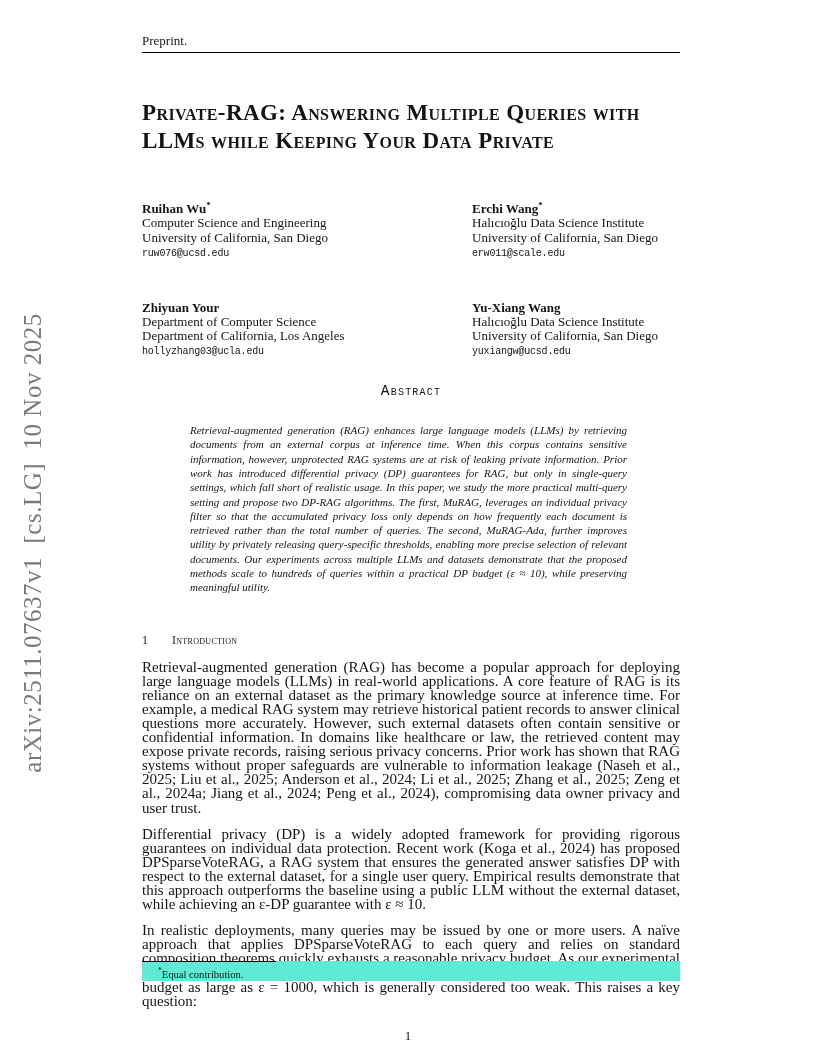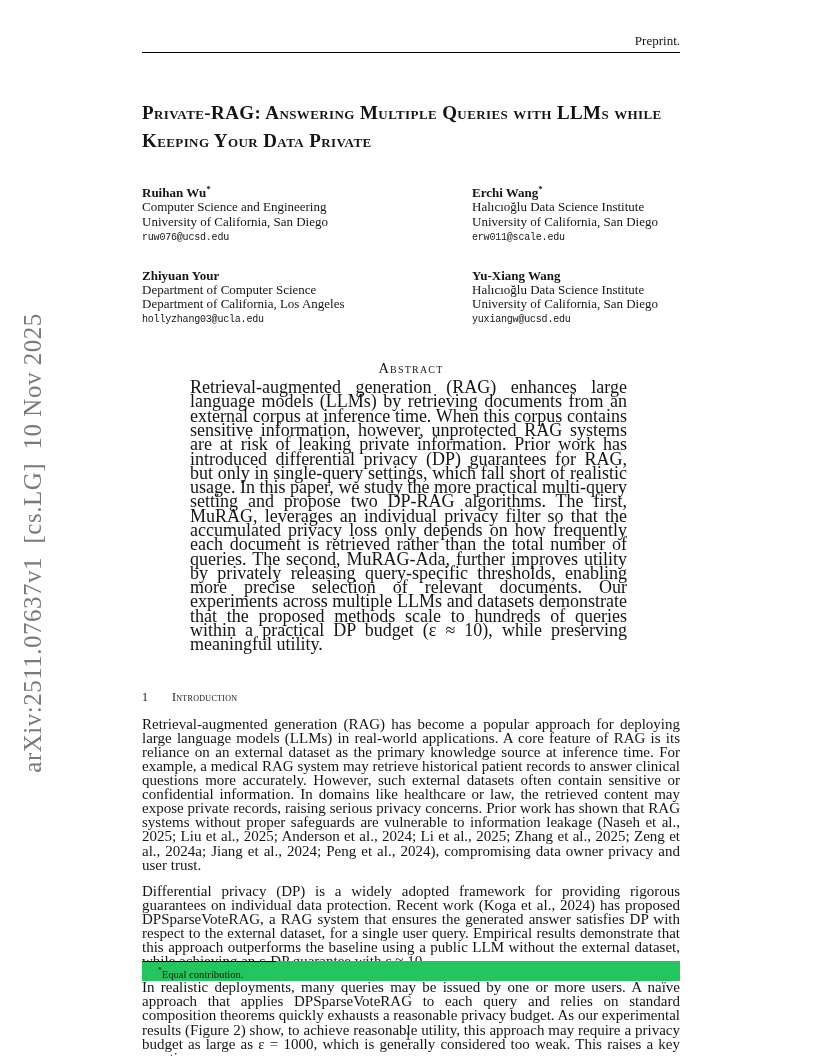--- a/index.html
+++ b/index.html
@@ -35,66 +35,67 @@
     position: absolute;
     left: 142px;
     top: 0;
     width: 538px;
   }
 
   .preprint {
     margin-top: 33px;
     font-size: 13px;
     line-height: 15px;
-    text-align: right;
   }
   .header-rule {
     border: none;
     border-top: 1.2px solid #000;
     margin: 4px 0 0 0;
   }
 
   .title {
     margin: 46px 0 0 0;
-    font-size: 19px;
+    font-size: 23px;
     line-height: 28px;
     font-weight: bold;
     font-variant: small-caps;
     letter-spacing: 0.4px;
   }
 
   .authors {
     display: grid;
     grid-template-columns: 330px auto;
     row-gap: 20px;
     margin-top: 27px;
   }
-  .author-name { font-weight: bold; font-size: 13px; line-height: 15px; }
+  .author-name { font-weight: bold; font-size: 13px; line-height: 15px; margin-top: 16px; }
   .author-name sup { font-size: 9px; }
   .affil { font-size: 13px; line-height: 14.6px; }
   .email {
     font-family: "Liberation Mono", monospace;
     font-size: 10px;
     line-height: 15px;
     letter-spacing: -0.2px;
   }
 
   .abstract-heading {
-    margin-top: 33px;
+    margin-top: 24px;
     text-align: center;
     font-variant: small-caps;
     font-size: 14.5px;
     letter-spacing: 1.2px;
+    font-family: Liberation Mono, monospace;
   }
   .abstract-body {
-    margin: 3px 0 0 48px;
+    margin: 24px 0 0 48px;
     width: 437px;
-    font-size: 18px;
+    font-size: 11px;
     line-height: 14.3px;
     text-align: justify;
+    font-style: italic;
   }
 
   .section-heading {
     margin-top: 38px;
     font-size: 12px;
     font-variant: small-caps;
     letter-spacing: 0.3px;
   }
   .sec-num { display: inline-block; width: 30px; }
 
@@ -103,21 +104,21 @@
     font-size: 15px;
     line-height: 14.1px;
     text-align: justify;
   }
 
   .footnote {
     position: absolute;
     left: 142px;
     top: 961px;
     width: 538px;
-    background: #22c55e;
+    background: #5eead4;
   }
   .footnote-rule {
     border: none;
     border-top: 0.9px solid #000;
     width: 134px;
     margin: 0;
   }
   .footnote-text {
     margin-top: 3px;
     padding-left: 16px;

